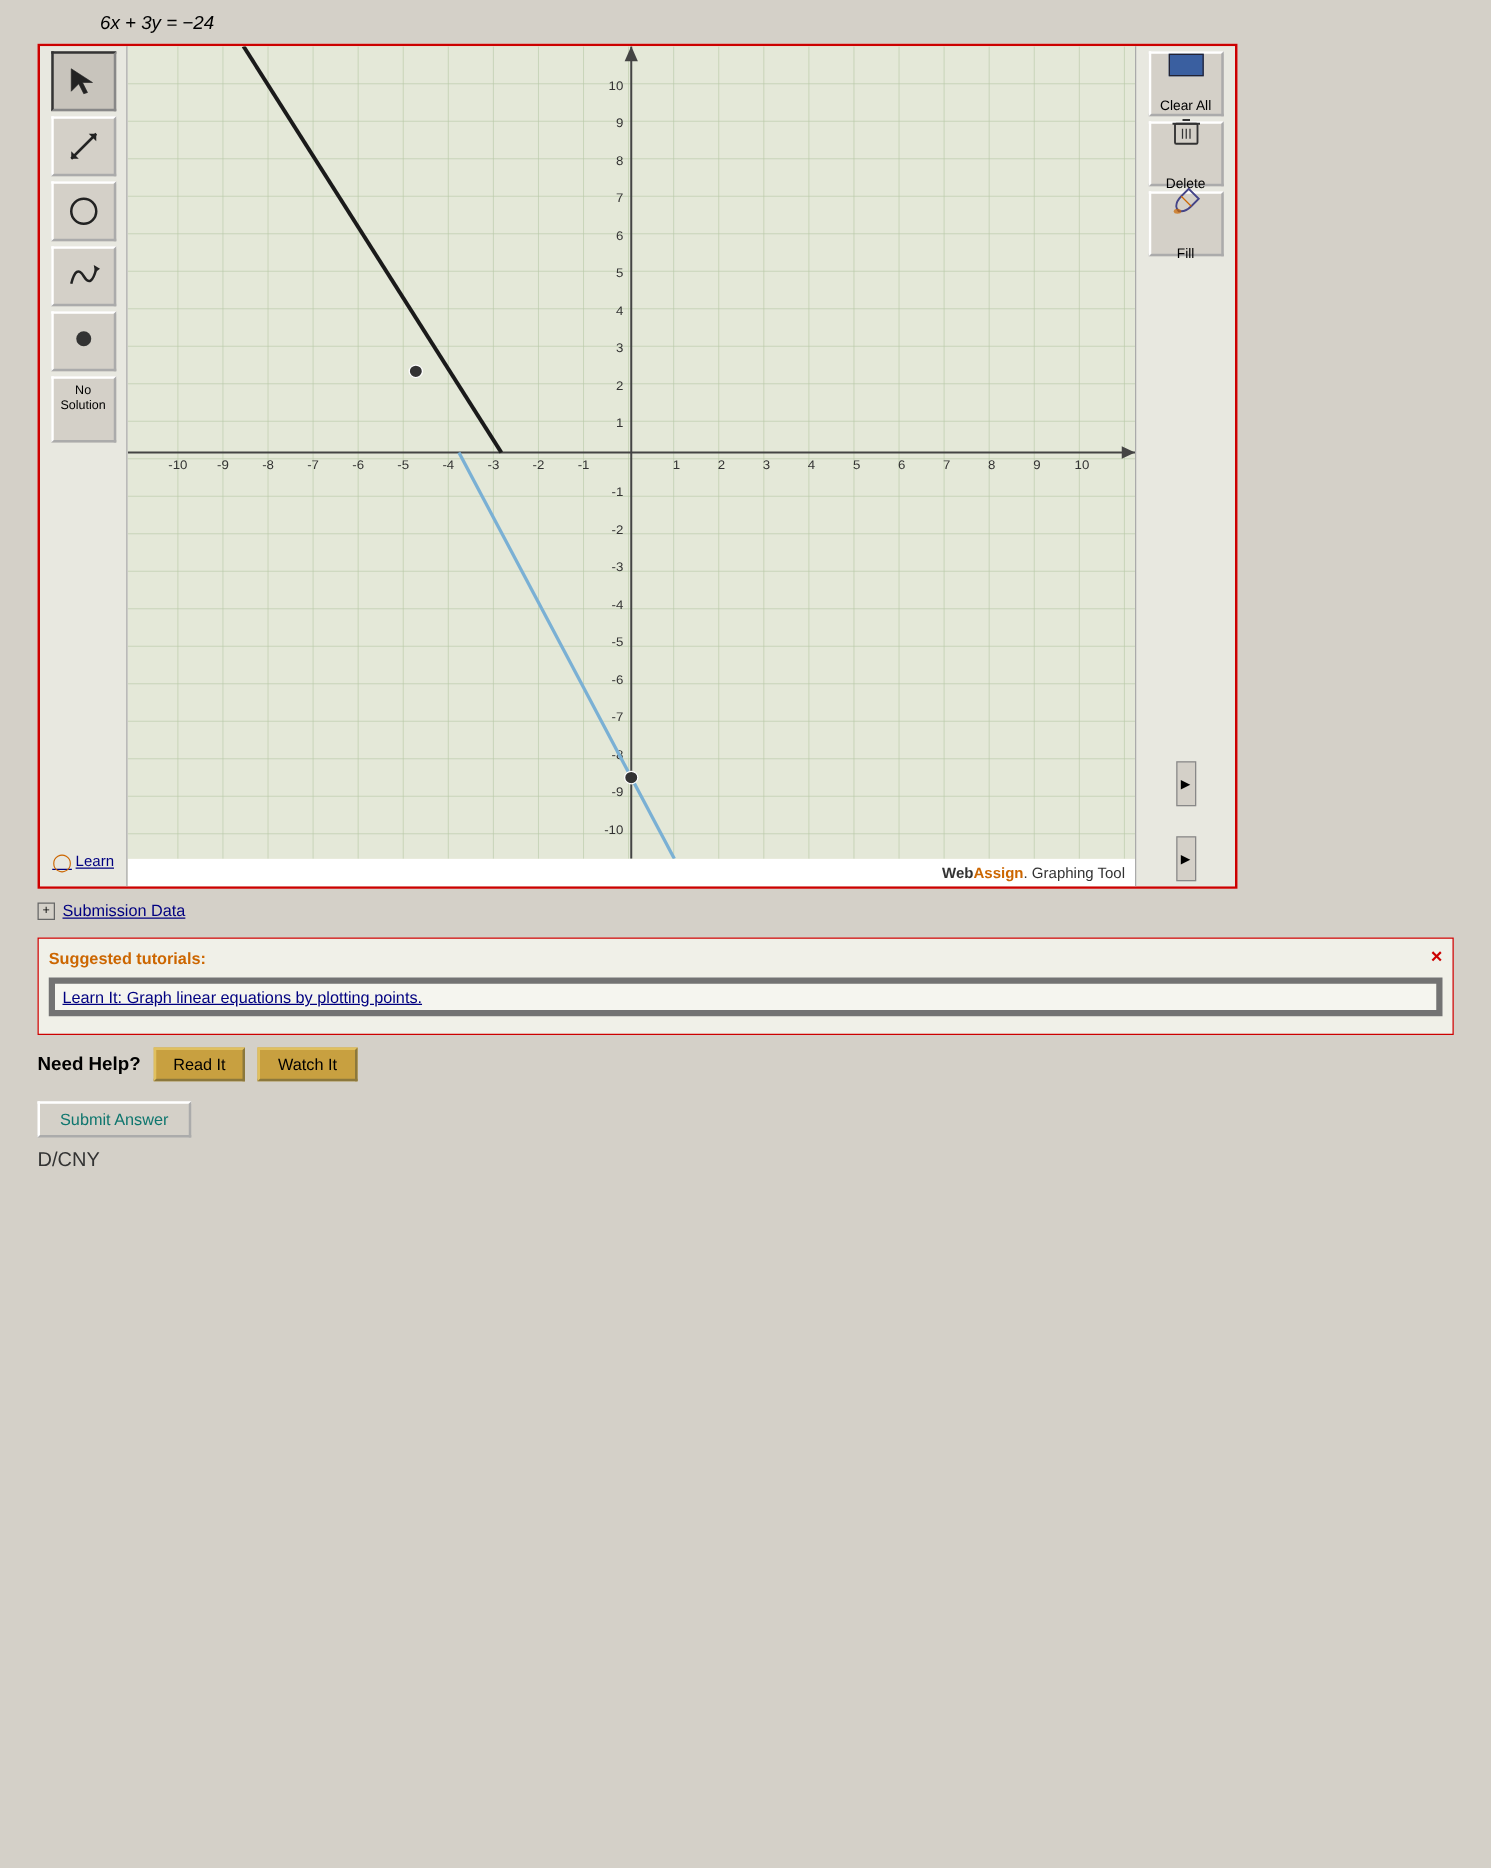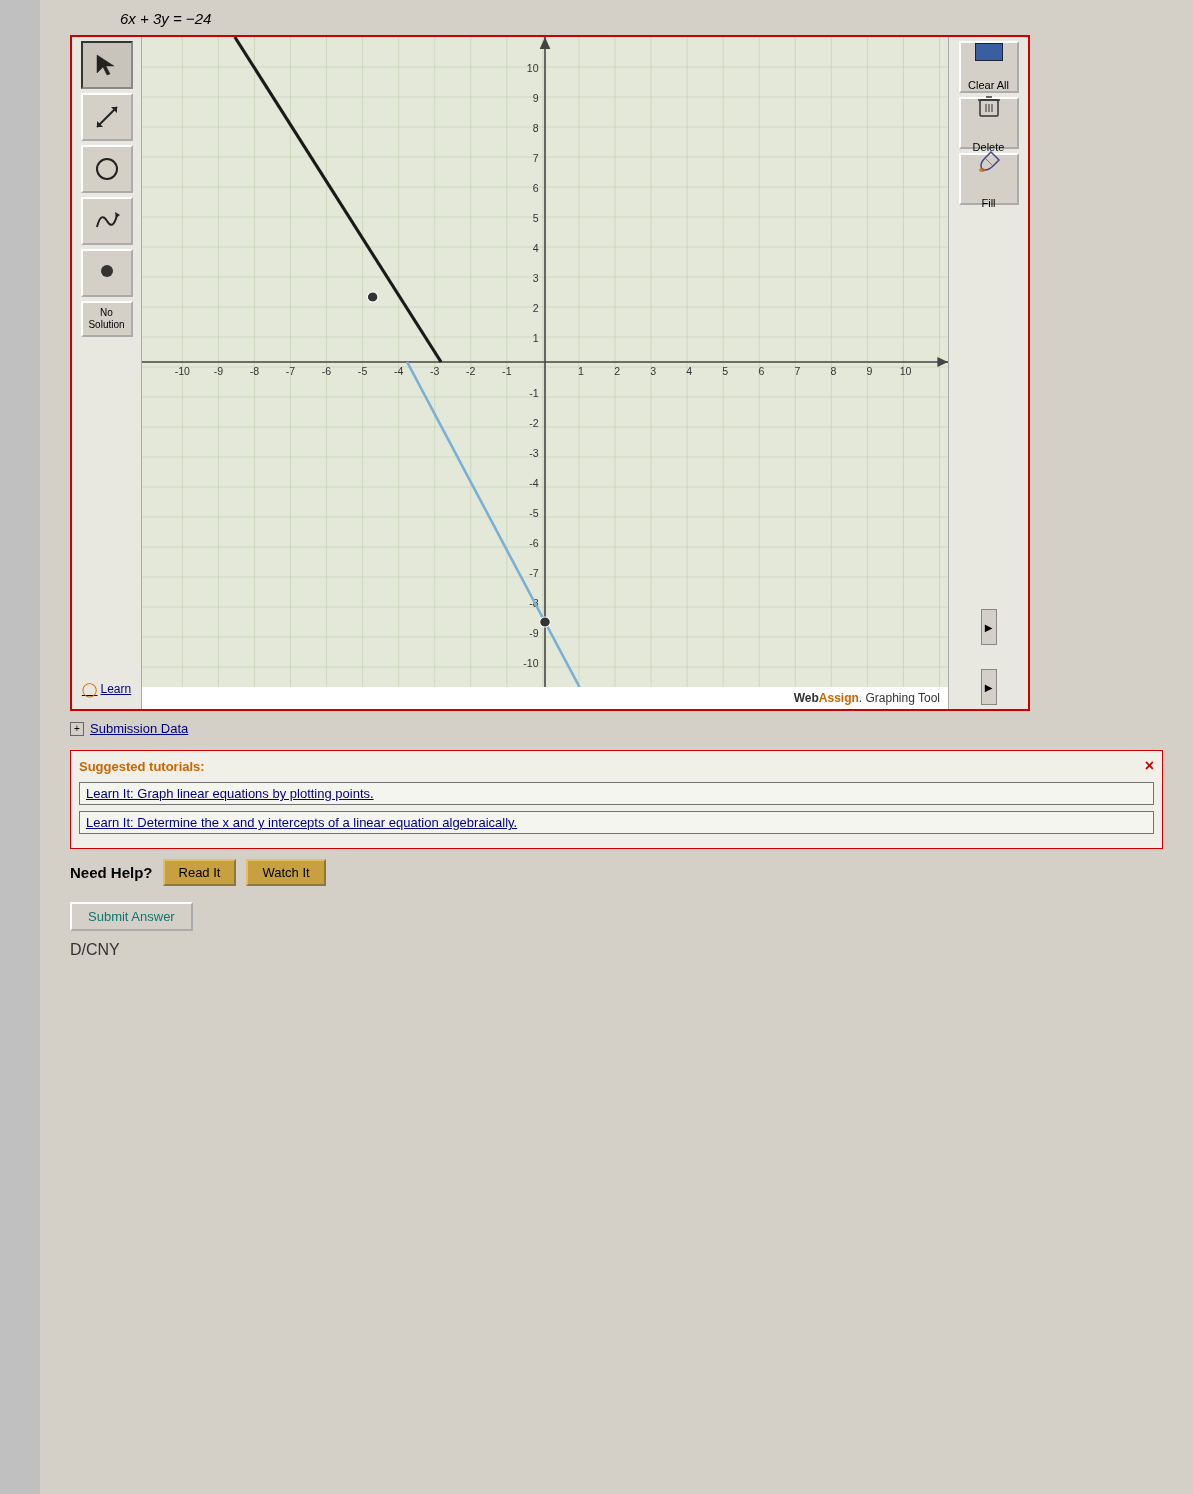--- a/index.html
+++ b/index.html
@@ -7,21 +7,20 @@
       background: #c0c0c0;
       font-family: Arial, sans-serif;
       font-size: 13px;
       width: 1193px;
       min-height: 1494px;
     }
     .page-wrapper {
       background: #d4d0c8;
       padding: 10px 20px 4px 20px;
       min-height: 1494px;
-      margin-left: 40px;
     }
     .equation-title {
       font-size: 15px;
       color: #000;
       margin-bottom: 8px;
       font-style: italic;
       padding-left: 60px;
     }
     .graphing-area {
       display: flex;
@@ -53,21 +52,21 @@
       justify-content: center;
       cursor: pointer;
       font-size: 18px;
     }
     .tool-btn.active {
       border: 2px inset #888;
       background: #c8c4bc;
     }
     .no-solution-btn {
       width: 52px;
-      height: 36px;
+      height: 53px;
       background: #d4d0c8;
       border: 2px outset #fff;
       cursor: pointer;
       font-size: 10px;
       text-align: center;
       line-height: 1.2;
       padding: 4px 2px;
     }
     .help-link {
       display: flex;
@@ -173,21 +172,21 @@
       font-weight: bold;
       margin-bottom: 8px;
     }
     .tutorial-link {
       display: block;
       color: #000080;
       text-decoration: underline;
       font-size: 13px;
       margin-bottom: 6px;
       cursor: pointer;
-      border: 1px solid #737373;
+      border: 5px solid #737373;
       padding: 3px 6px;
       background: #f5f5ef;
     }
     .need-help-section {
       margin: 10px 10px 0 10px;
       display: flex;
       align-items: center;
       gap: 10px;
     }
     .need-help-label {
@@ -456,21 +455,20 @@
 
   <div class="submission-section">
     <div class="expand-icon">+</div>
     <span class="submission-link">Submission Data</span>
   </div>
 
   <div class="tutorials-section">
     <div class="close-x">×</div>
     <div class="suggested-label">Suggested tutorials:</div>
     <a class="tutorial-link">Learn It: Graph linear equations by plotting points.</a>
-    <a class="tutorial-link">Learn It: Determine the x and y intercepts of a linear equation algebraically.</a>
   </div>
 
   <div class="need-help-section">
     <span class="need-help-label">Need Help?</span>
     <button class="help-btn">Read It</button>
     <button class="help-btn">Watch It</button>
   </div>
 
   <div class="submit-section">
     <button class="submit-btn">Submit Answer</button>

